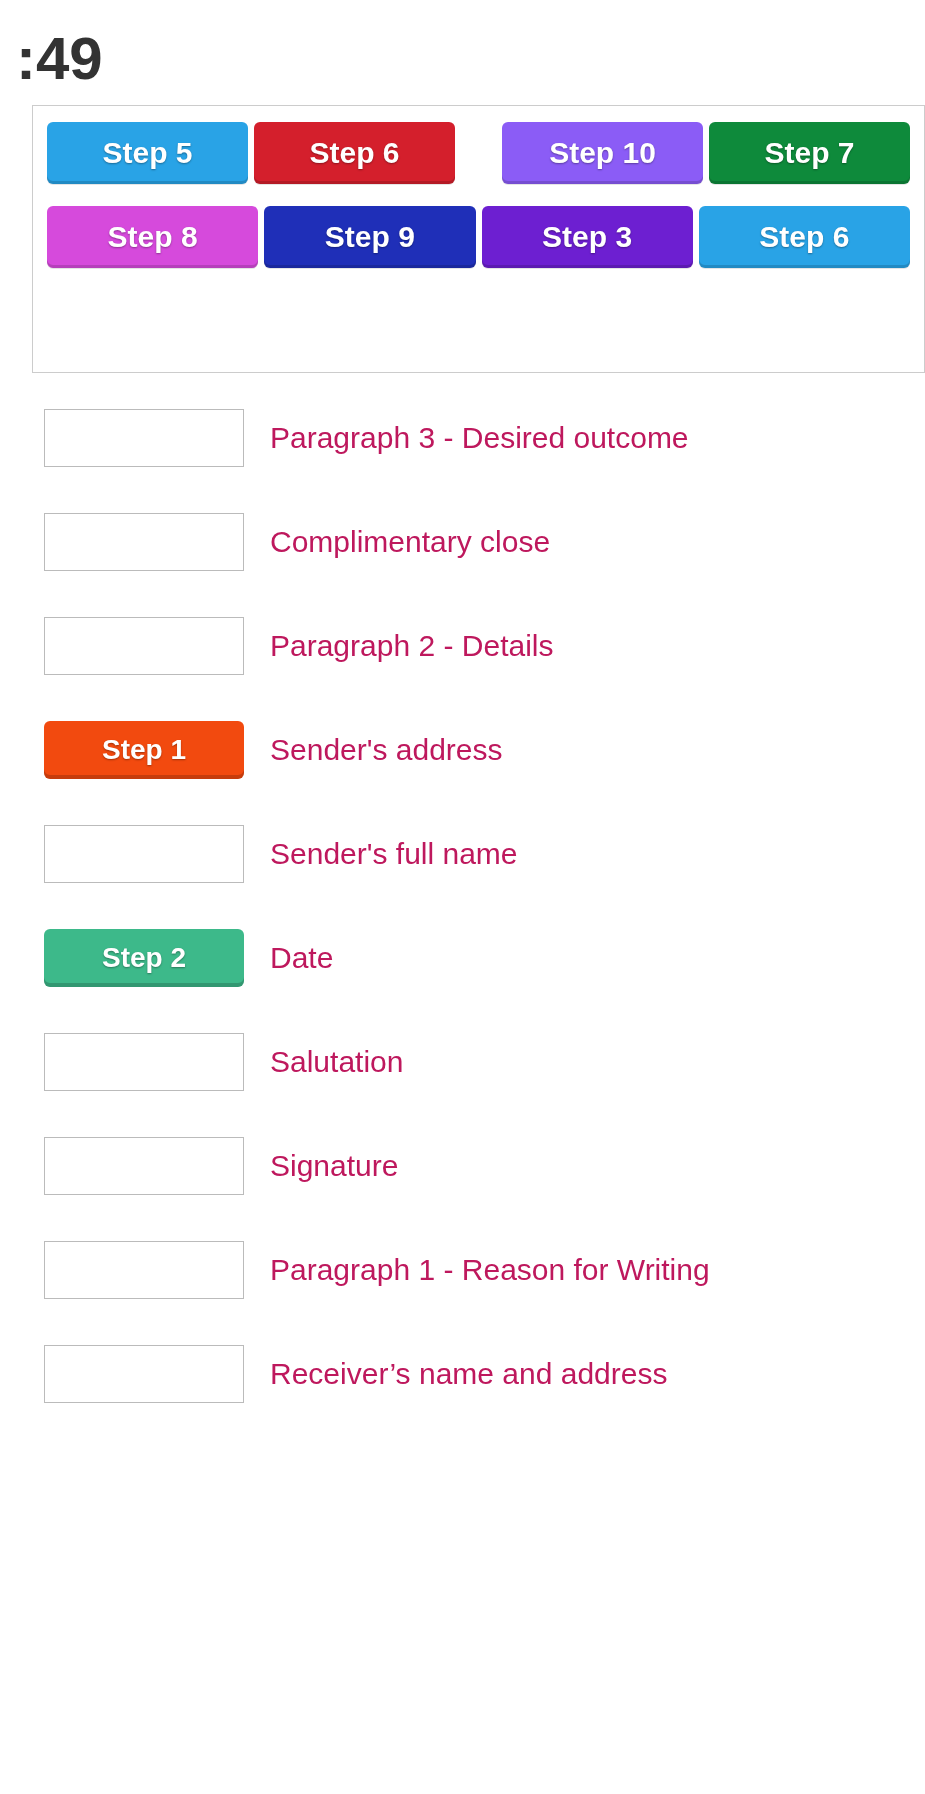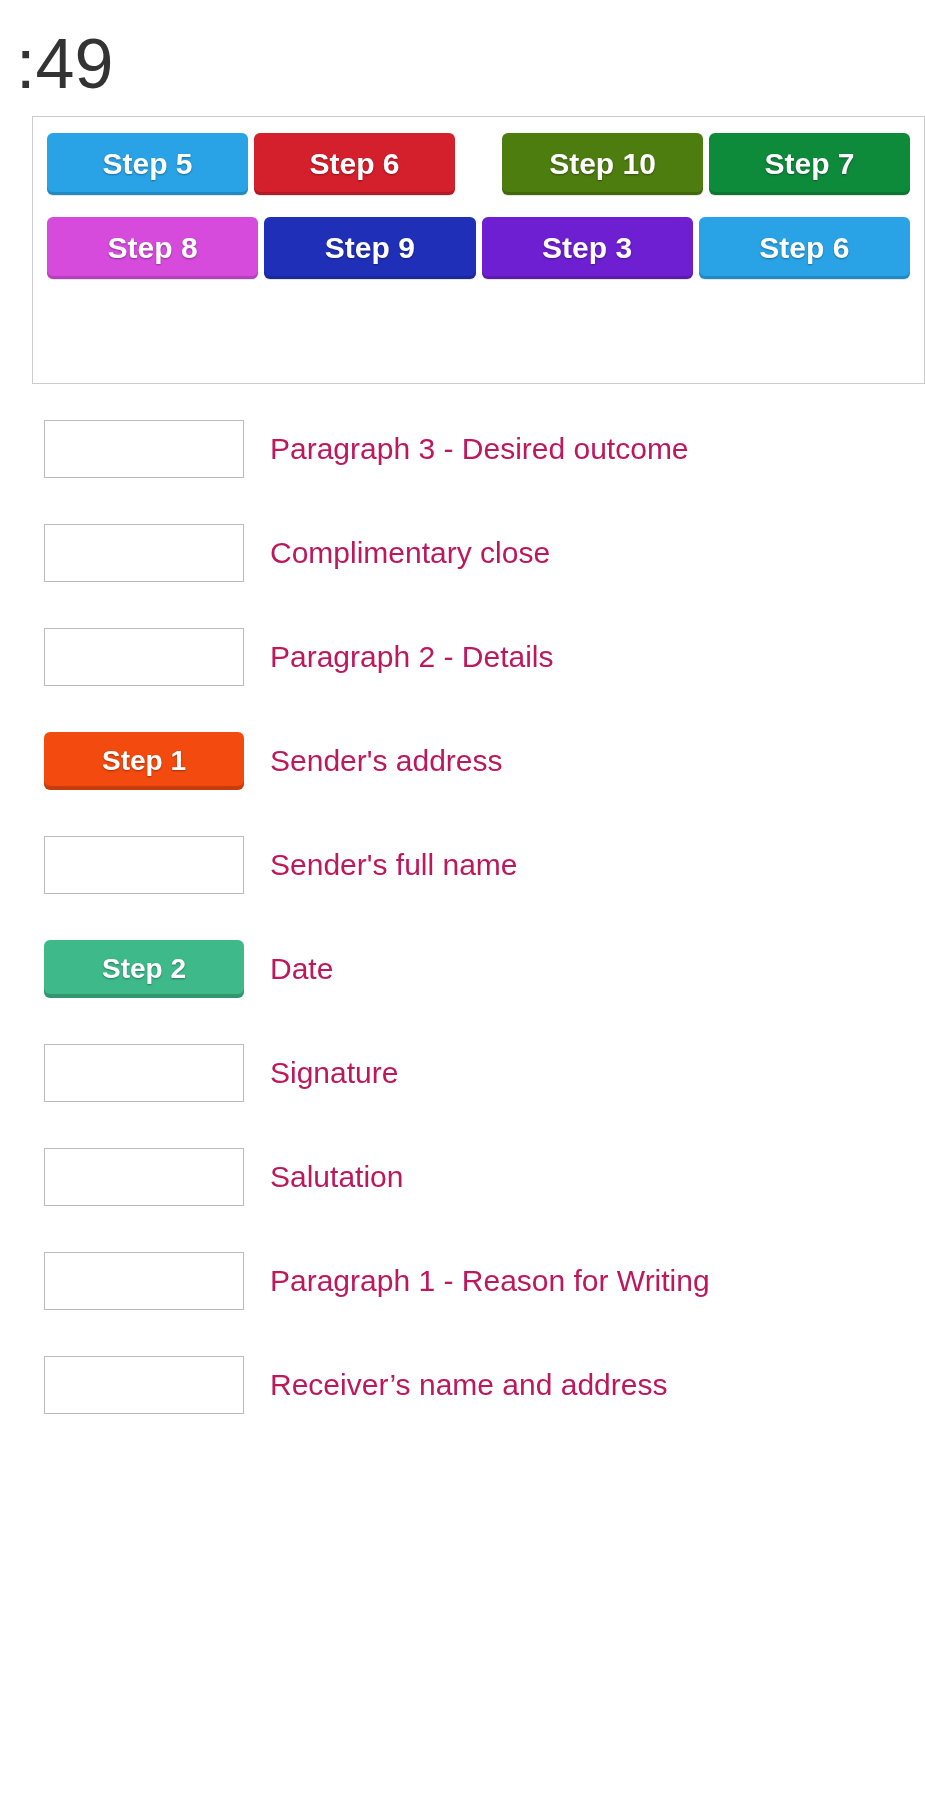--- a/index.html
+++ b/index.html
@@ -1,18 +1,18 @@
 <!DOCTYPE html>
 <html><head>
   <meta charset="utf-8">
   <style>
     * { box-sizing: border-box; margin: 0; padding: 8px; }
     body { font-family: "Segoe UI", Arial, sans-serif; background: #fff; width: 925px; }
 
-    .timer-label { font-size: 70px; font-weight: 400; color: #333; padding: 8px 0 12px 0; }
+    .timer-label { font-size: 60px; font-weight: 700; color: #333; padding: 8px 0 12px 0; }
 
     .drag-pool {
       border: 1px solid #ccc;
       margin: 0 0 20px 16px;
       padding: 8px 6px 90px 6px;
       min-height: 240px;
     }
     .chip-row { display: flex; gap: 6px; margin-bottom: 6px; }
     .chip {
       flex: 1;
@@ -43,21 +43,21 @@
   </style>
 </head>
 <body>
 
 <div class="timer-label">:49</div>
 
 <div class="drag-pool">
   <div class="chip-row" id="pool-row1">
       <div class="chip" style="background: rgb(41, 163, 230);">Step 5</div>
       <div class="chip" style="background: rgb(212, 31, 44);">Step 6</div>
-      <div class="chip" style="background: #4d7c0f; margin-left: 41px;">Step 10</div>
+      <div class="chip" style="background: #8b5cf6; margin-left: 41px;">Step 10</div>
       <div class="chip" style="background: rgb(14, 138, 59);">Step 7</div>
     </div>
   <div class="chip-row" id="pool-row2">
       <div class="chip" style="background: rgb(214, 74, 220);">Step 8</div>
       <div class="chip" style="background: rgb(31, 47, 184);">Step 9</div>
       <div class="chip" style="background: rgb(109, 31, 209);">Step 3</div>
       <div class="chip" style="background: rgb(41, 163, 230);">Step 6</div>
     </div>
 </div>
 
@@ -85,25 +85,25 @@
       <div class="item-text">Sender's full name</div>
     </div>
     <div class="item">
       <div class="dropzone filled">
         <div class="chip" style="background: rgb(61, 185, 138);">Step 2</div>
       </div>
       <div class="item-text">Date</div>
     </div>
     <div class="item">
       <div class="dropzone"></div>
-      <div class="item-text">Signature</div>
+      <div class="item-text">Salutation</div>
     </div>
     <div class="item">
       <div class="dropzone"></div>
-      <div class="item-text">Salutation</div>
+      <div class="item-text">Signature</div>
     </div>
     <div class="item">
       <div class="dropzone"></div>
       <div class="item-text">Paragraph 1 - Reason for Writing</div>
     </div>
     <div class="item">
       <div class="dropzone"></div>
       <div class="item-text">Receiver’s name and address</div>
     </div>
   </div>

